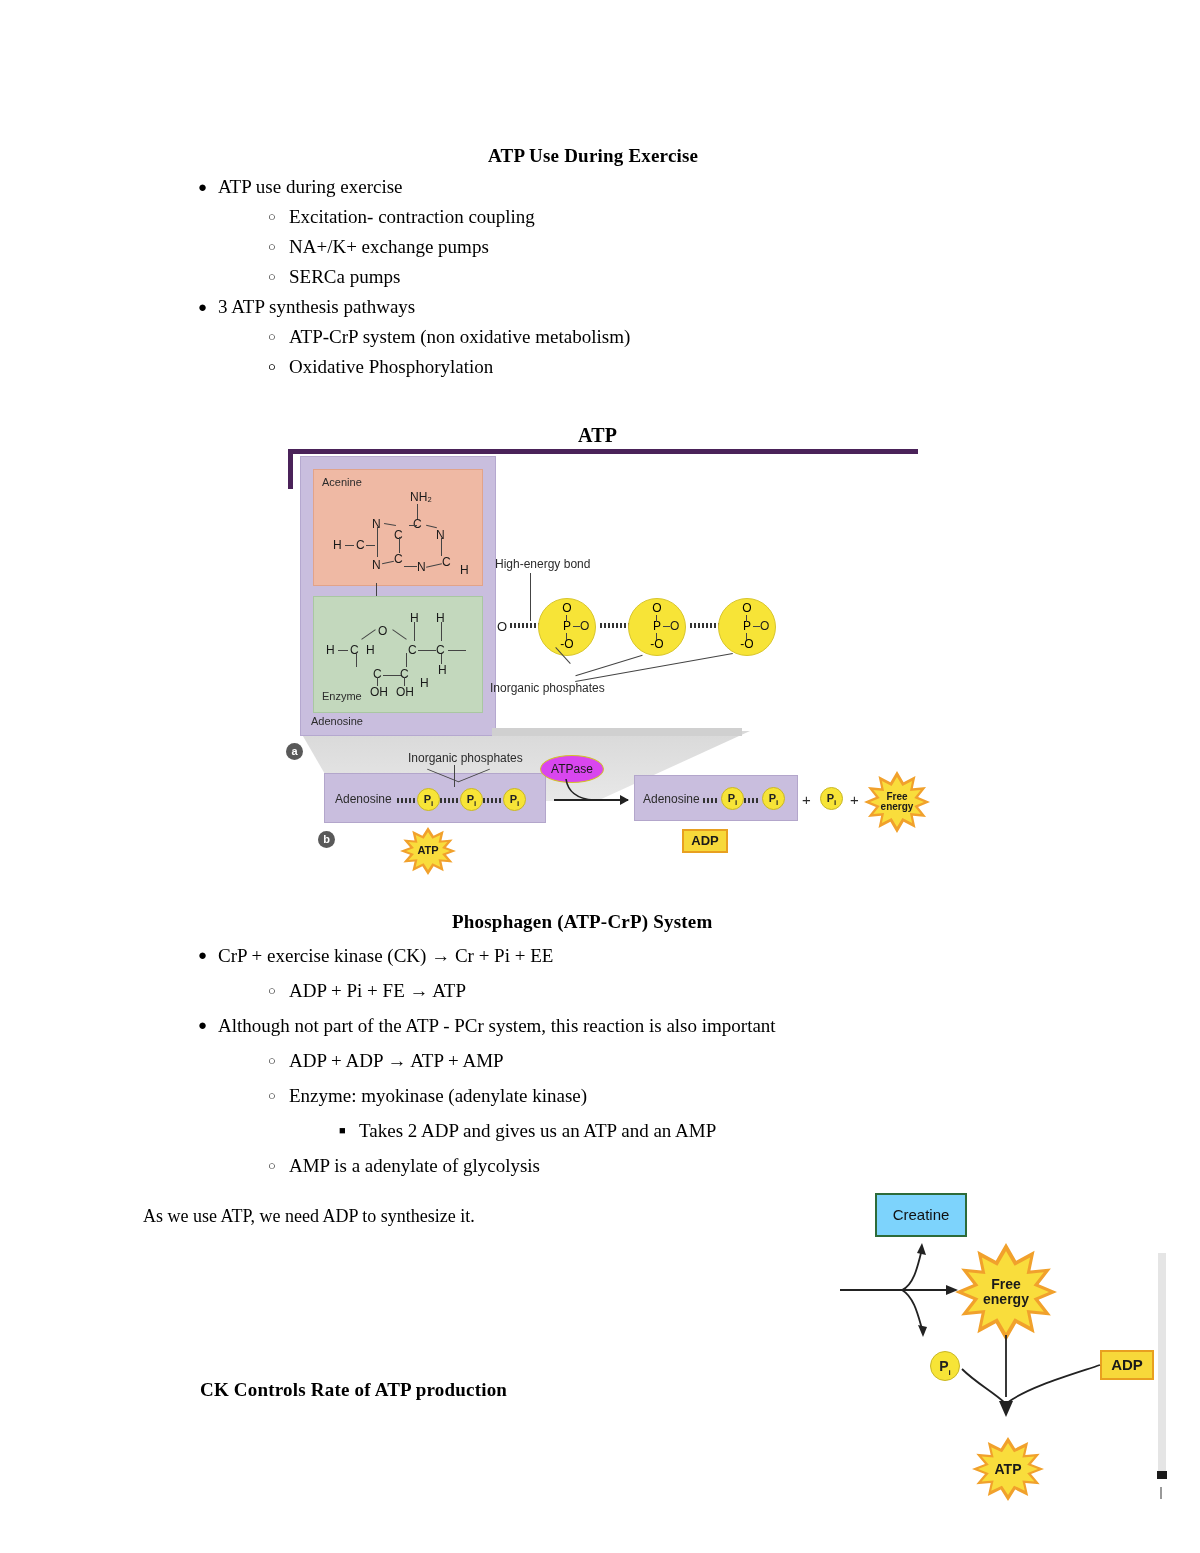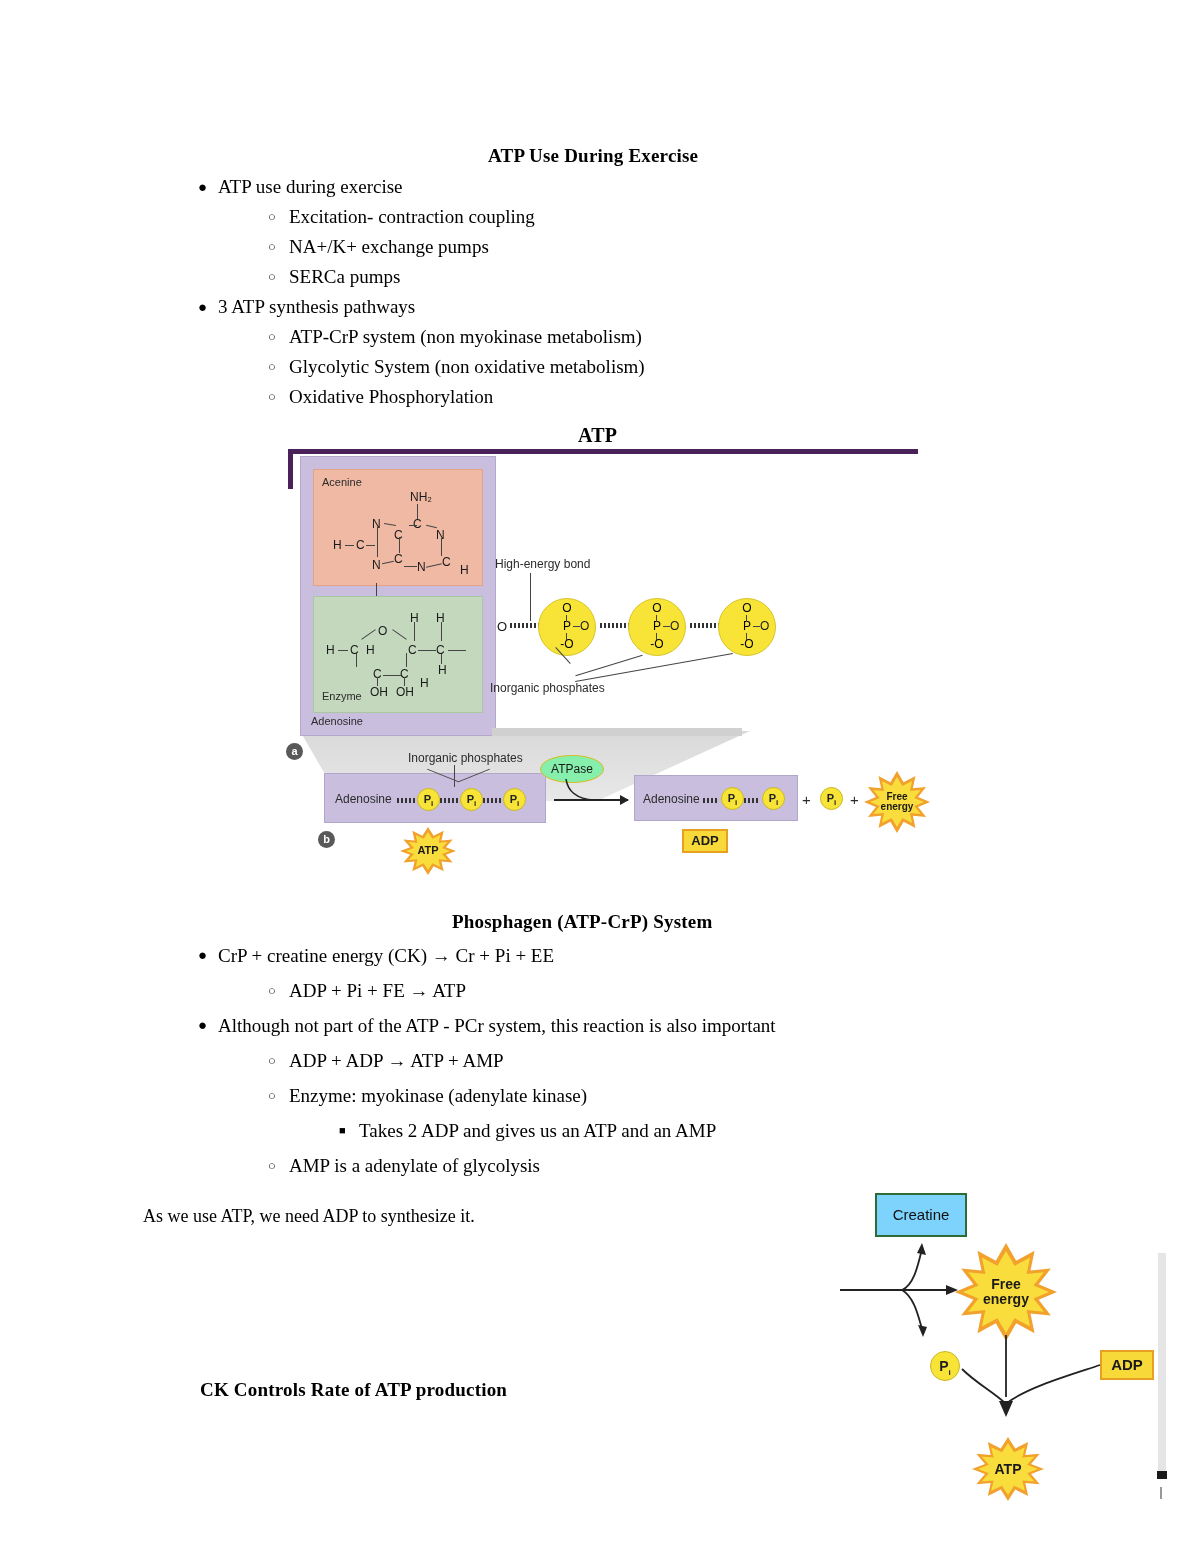--- a/index.html
+++ b/index.html
@@ -155,21 +155,21 @@
     font-family: "Liberation Sans","DejaVu Sans",sans-serif;
     font-size: 11px;
     font-weight: bold;
     text-align: center;
     line-height: 21px;
     color: #222;
   }
   .pi-circle sub { font-size: 8px; }
   .atpase-oval {
     position: absolute;
-    background: #86efac;
+    background: #d946ef;
     border: 1px solid #d3c02b;
     border-radius: 50%;
     font-family: "Liberation Sans","DejaVu Sans",sans-serif;
     font-size: 12px;
     text-align: center;
     color: #1a1a1a;
   }
   .tag-box {
     position: absolute;
     background: #f7d93a;
@@ -279,25 +279,24 @@
   <div class="li lvl2">
     <span class="bul">○</span>
     <span class="txt">SERCa pumps</span>
   </div>
   <div class="li lvl1">
     <span class="bul">●</span>
     <span class="txt">3 ATP synthesis pathways</span>
   </div>
   <div class="li lvl2">
     <span class="bul">○</span>
-    <span class="txt">ATP-CrP system (non myokinase metabolism)</span>
+    <span class="txt">ATP-CrP system (non oxidative metabolism)</span>
   </div>
   <div class="li lvl2">
     <span class="bul">○</span>
-    <span class="txt">Glycolytic System (non oxidative metabolism)</span>
   </div>
   <div class="li lvl2">
     <span class="bul">○</span>
     <span class="txt">Oxidative Phosphorylation</span>
   </div>
 </div>
 
 <div class="heading" style="left:578px; top:424px; font-size:20px;">ATP</div>
 
 <div id="atp-figure">
@@ -479,21 +478,21 @@
   <div class="star" style="left:588px; top:334px; width:54px; height:50px;">
     <span class="s-lbl" style="font-size:10px;">Free energy</span>
   </div>
 </div>
 
 <div class="heading" style="left:452px; top:911px;">Phosphagen (ATP-CrP) System</div>
 
 <div class="list" style="left:176px; top:938px; width:900px;">
   <div class="li lvl1" style="line-height:35px;">
     <span class="bul" style="line-height:35px;">●</span>
-    <span class="txt">CrP + creatine energy (CK) → Cr + Pi + EE</span>
+    <span class="txt">CrP + exercise kinase (CK) → Cr + Pi + EE</span>
   </div>
   <div class="li lvl2" style="line-height:35px;">
     <span class="bul" style="line-height:35px;">○</span>
     <span class="txt">ADP + Pi + FE → ATP</span>
   </div>
   <div class="li lvl1" style="line-height:35px;">
     <span class="bul" style="line-height:35px;">●</span>
     <span class="txt">Although not part of the ATP - PCr system, this reaction is also important</span>
   </div>
   <div class="li lvl2" style="line-height:35px;">

